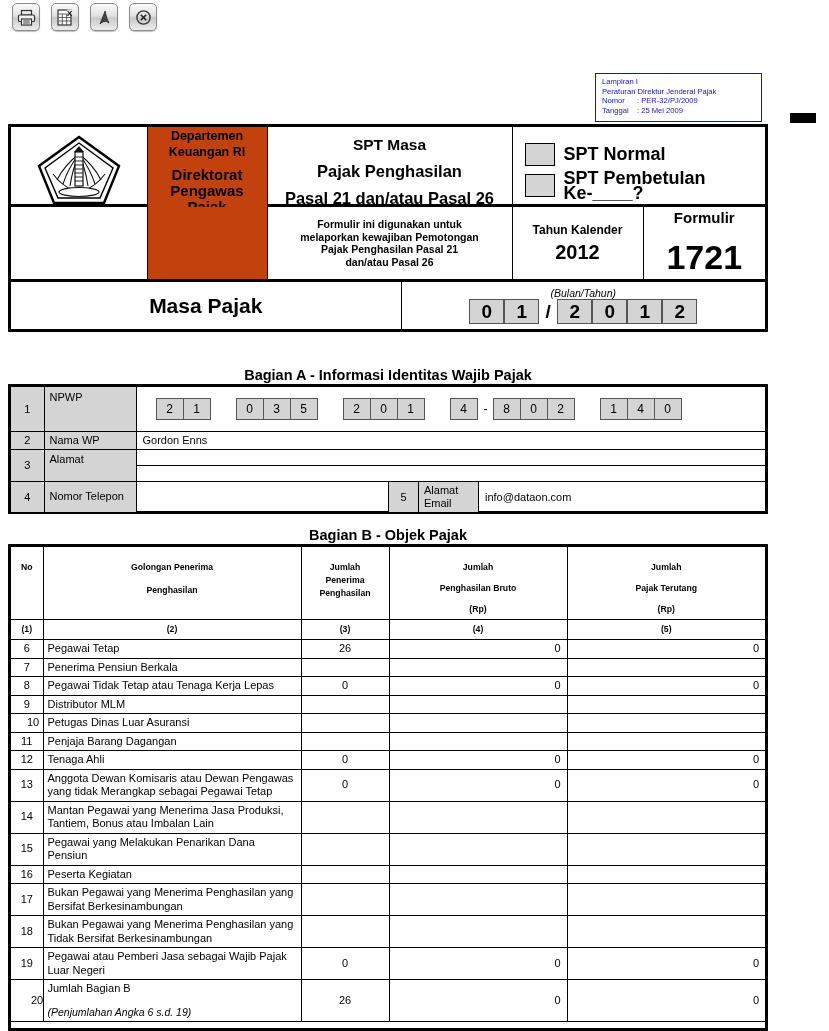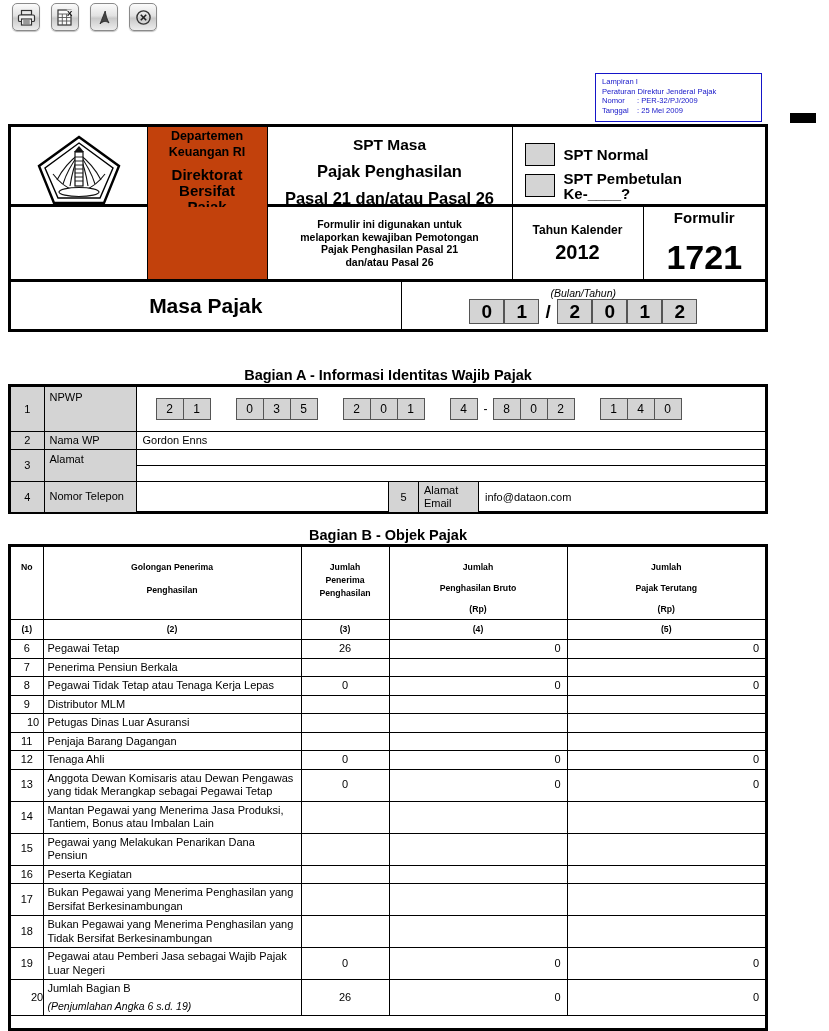--- a/index.html
+++ b/index.html
@@ -83,21 +83,21 @@
   .t3 { font-size: 16.5px; font-weight: bold; }
 
   .chk-box {
     width: 30px; height: 23px;
     border: 1px solid #000;
     background: #d4d4d4;
     display: inline-block;
     vertical-align: middle;
   }
   .chk-row { display: flex; align-items: center; gap: 9px; margin-bottom: 5px; }
-  .chk-label { font-size: 15px; font-weight: bold; line-height: 15px; }
+  .chk-label { font-size: 18px; font-weight: bold; line-height: 15px; }
 
   .note-cell {
     text-align: center; font-size: 10.5px; font-weight: bold;
     line-height: 12.5px; padding: 4px 6px;
   }
   .kal-cell { text-align: center; }
   .kal-lbl { font-size: 12px; font-weight: bold; }
   .kal-val { font-size: 20px; font-weight: bold; margin-top: 4px; }
   .form-lbl { font-size: 15px; font-weight: bold; }
   .form-val { font-size: 34px; font-weight: bold; margin-top: 12px; }
@@ -256,21 +256,21 @@
             </g>
             <path d="M44 12 L49 18 L39 18 Z" fill="#111"></path>
             <ellipse cx="44" cy="58" rx="20" ry="4.5" fill="#fff" stroke="#111" stroke-width="1.2"></ellipse>
           </svg>
         </td>
         <td class="dept-cell" style="border-top:none;border-bottom:none;">
           <div class="dept-small">Departemen</div>
           <div class="dept-small">Keuangan RI</div>
           <div style="height:7px"></div>
           <div class="dept-big">Direktorat</div>
-          <div class="dept-big">Bersifat</div>
+          <div class="dept-big">Pengawas</div>
           <div class="dept-big">Pajak</div>
         </td>
         <td class="title-cell" style="width:245px;border-top:none;">
           <div class="t1">SPT Masa</div>
           <div class="t2">Pajak Penghasilan</div>
           <div class="t3">Pasal 21 dan/atau Pasal 26</div>
         </td>
         <td style="border-top:none;border-right:none;padding:6px 0 0 12px;">
           <div class="chk-row">
             <span class="chk-box"></span>
@@ -507,21 +507,21 @@
           </tr>
           <tr>
             <td class="td-no" style="border-left: none;">19</td>
             <td class="td-gol">Pegawai atau Pemberi Jasa sebagai Wajib Pajak Luar Negeri</td>
             <td class="td-num">0</td>
             <td class="td-rp">0</td>
             <td class="td-rp" style="border-right: none;">0</td>
           </tr>
           <tr>
             <td class="td-no" style="border-left: none; padding-left: 20px;">20</td>
-            <td class="td-gol">Jumlah Bagian B<div class="sub-it" style="margin-top: 4px;">(Penjumlahan Angka 6 s.d. 19)</div></td>
+            <td class="td-gol">Jumlah Bagian B<div class="sub-it" style="margin-top: 10px;">(Penjumlahan Angka 6 s.d. 19)</div></td>
             <td class="td-num">26</td>
             <td class="td-rp">0</td>
             <td class="td-rp" style="border-right: none;">0</td>
           </tr>
         </tbody>
     </table>
   </div>
 
 </div>
 

